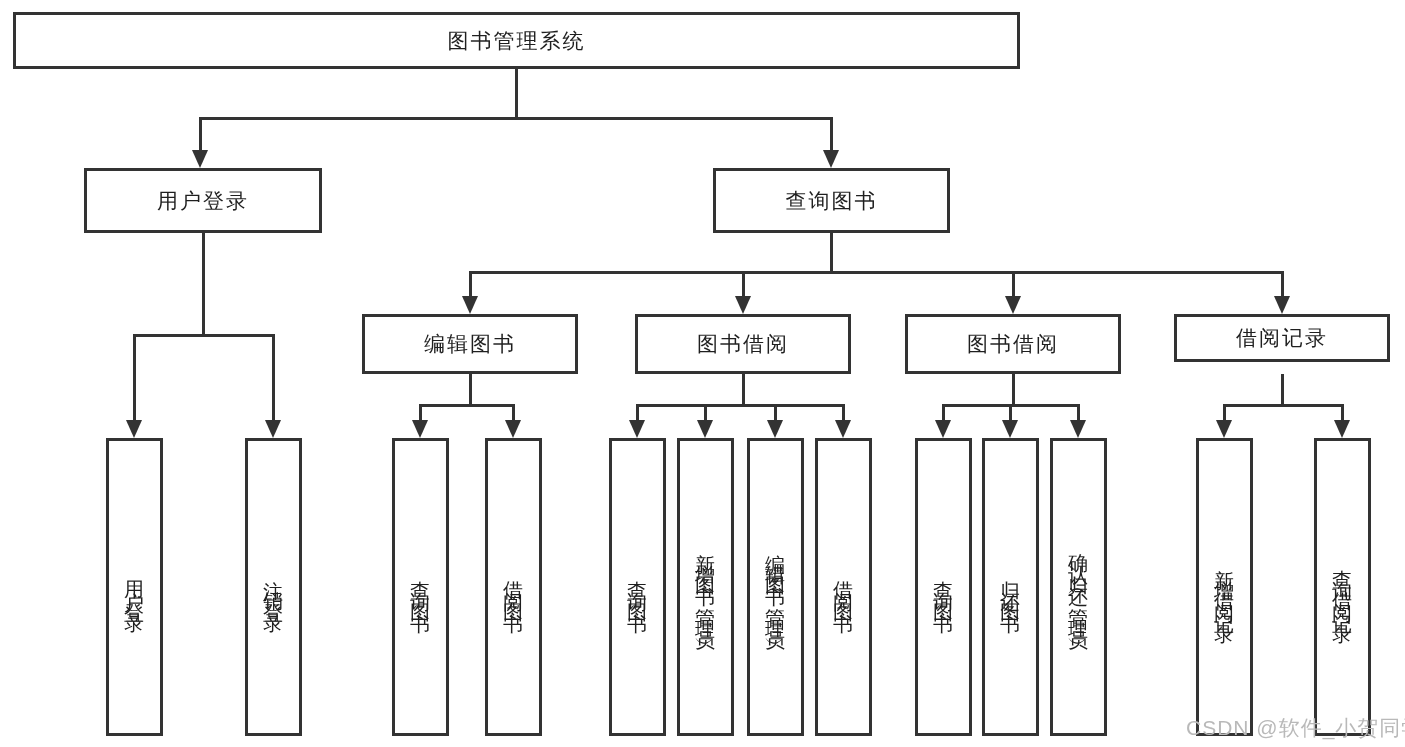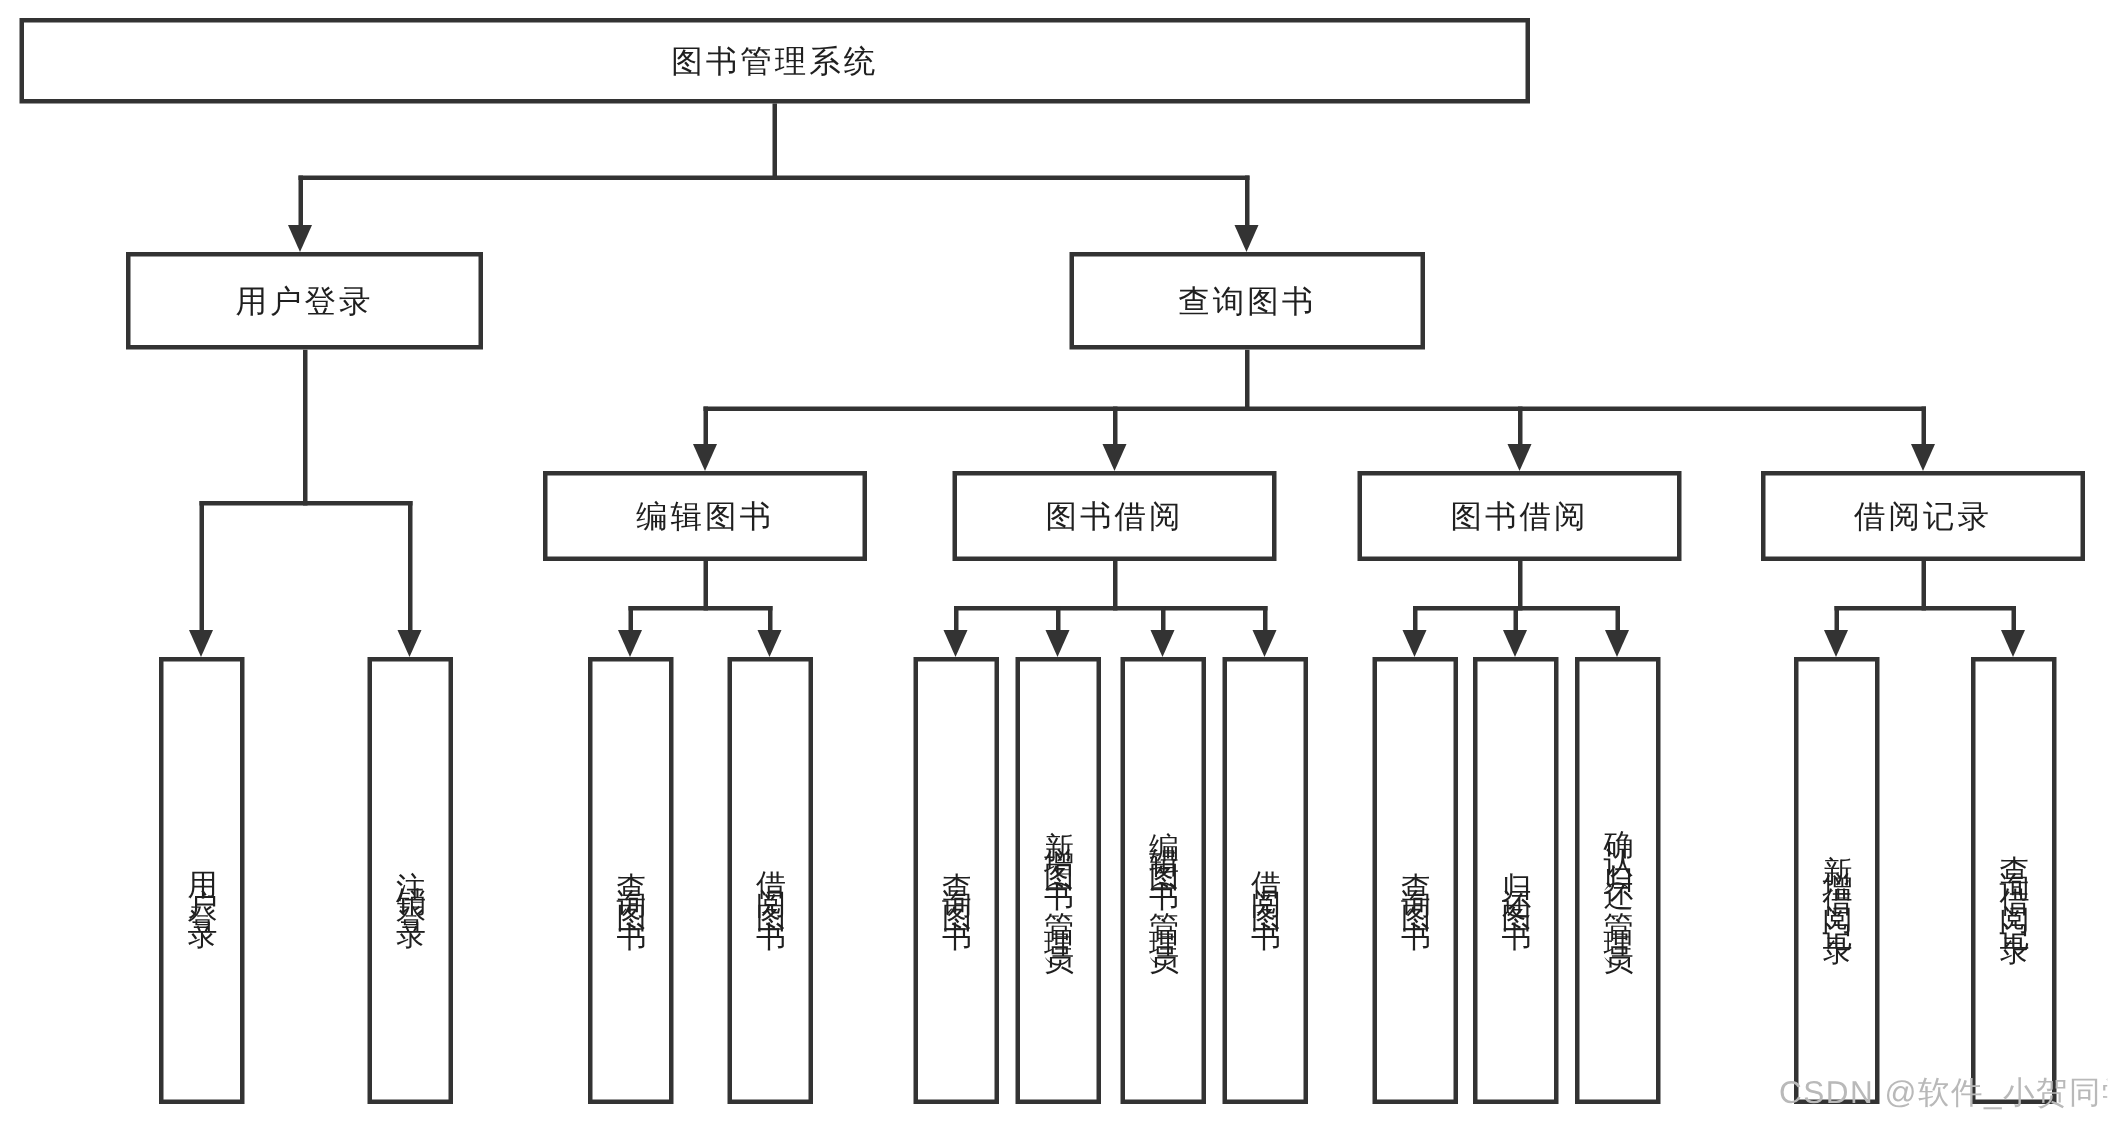--- a/index.html
+++ b/index.html
@@ -122,21 +122,21 @@
 
   <div class="box hbox" style="left:362px;top:314px;width:216px;height:60px;">
     <span>编辑图书</span>
   </div>
   <div class="box hbox" style="left:635px;top:314px;width:216px;height:60px;">
     <span>图书借阅</span>
   </div>
   <div class="box hbox" style="left:905px;top:314px;width:216px;height:60px;">
     <span>图书借阅</span>
   </div>
-  <div class="box hbox" style="left:1174px;top:314px;width:216px;height:60px;font-family:Liberation Serif, serif;">
+  <div class="box hbox" style="left:1174px;top:314px;width:216px;height:48px;font-family:Liberation Serif, serif;">
     <span>借阅记录</span>
   </div>
 
   <div class="box vbox" style="left:106px;top:438px;width:57px;height:298px;">
     <span>用户登录</span>
   </div>
   <div class="box vbox" style="left:245px;top:438px;width:57px;height:298px;">
     <span>注销登录</span>
   </div>
 

